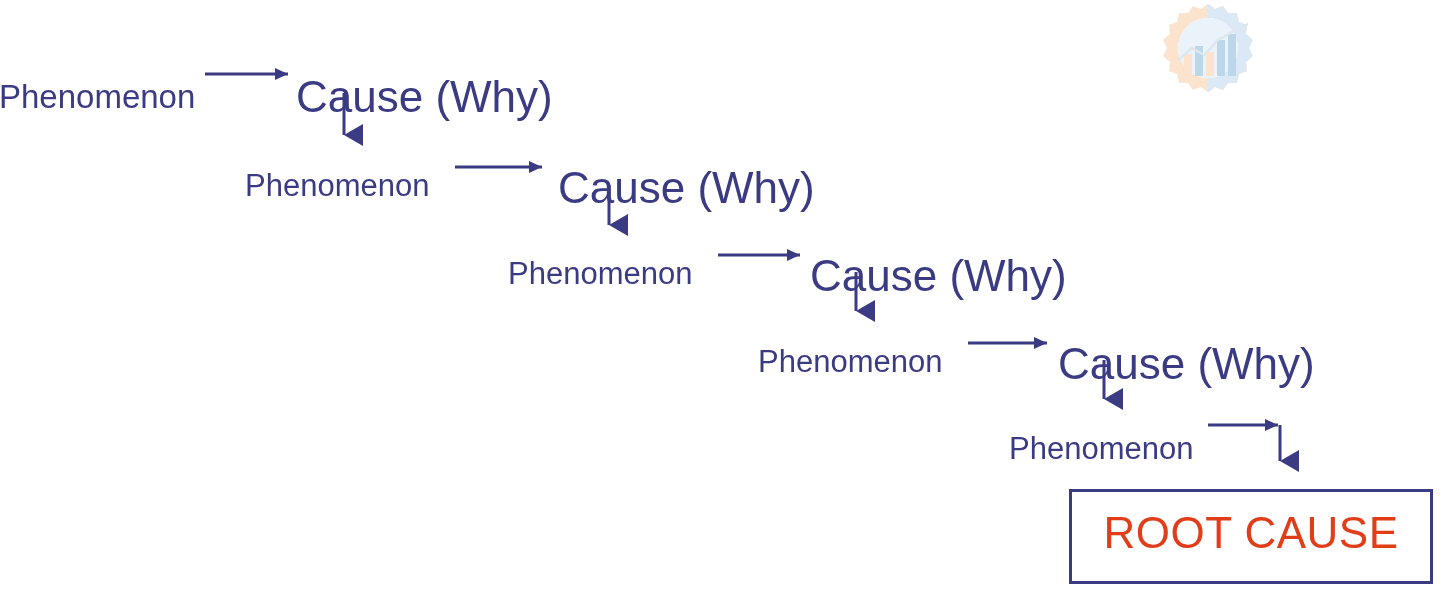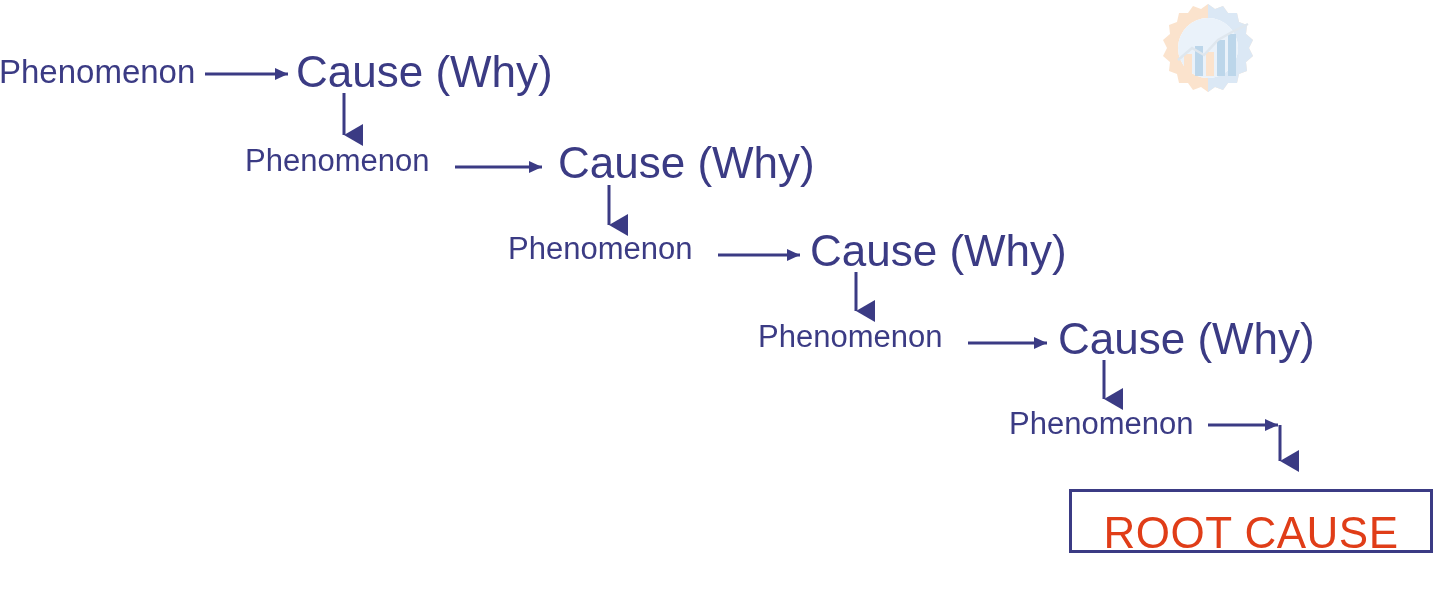--- a/index.html
+++ b/index.html
@@ -57,38 +57,39 @@
   #logo-line-1 { top: 4px;  font-size: 27px; letter-spacing: 2px; }
   #logo-line-2 { top: 30px; font-size: 29px; letter-spacing: 0.5px; }
   #logo-line-3 { top: 61px; font-size: 22px; letter-spacing: 1.5px; }
 
   
   .node {
     position: absolute;
     white-space: nowrap;
     color: #3b3b84;
     line-height: 1;
+    margin-top: 25px;
   }
   .node.phenomenon {
     font-size: 31px;
   }
   .node.cause {
     font-size: 44px;
   }
   .node.phenomenon-lead {
     font-size: 33px;
   }
 
   
   #root-cause-box {
     position: absolute;
     left: 1069px;
     top: 489px;
     width: 364px;
-    height: 64px;
+    height: 95px;
     border: 3px solid #3b3b84;
     background: #ffffff;
     box-sizing: border-box;
   }
   #root-cause-label {
     position: absolute;
     left: 0;
     right: 0;
     top: 16px;
     text-align: center;

